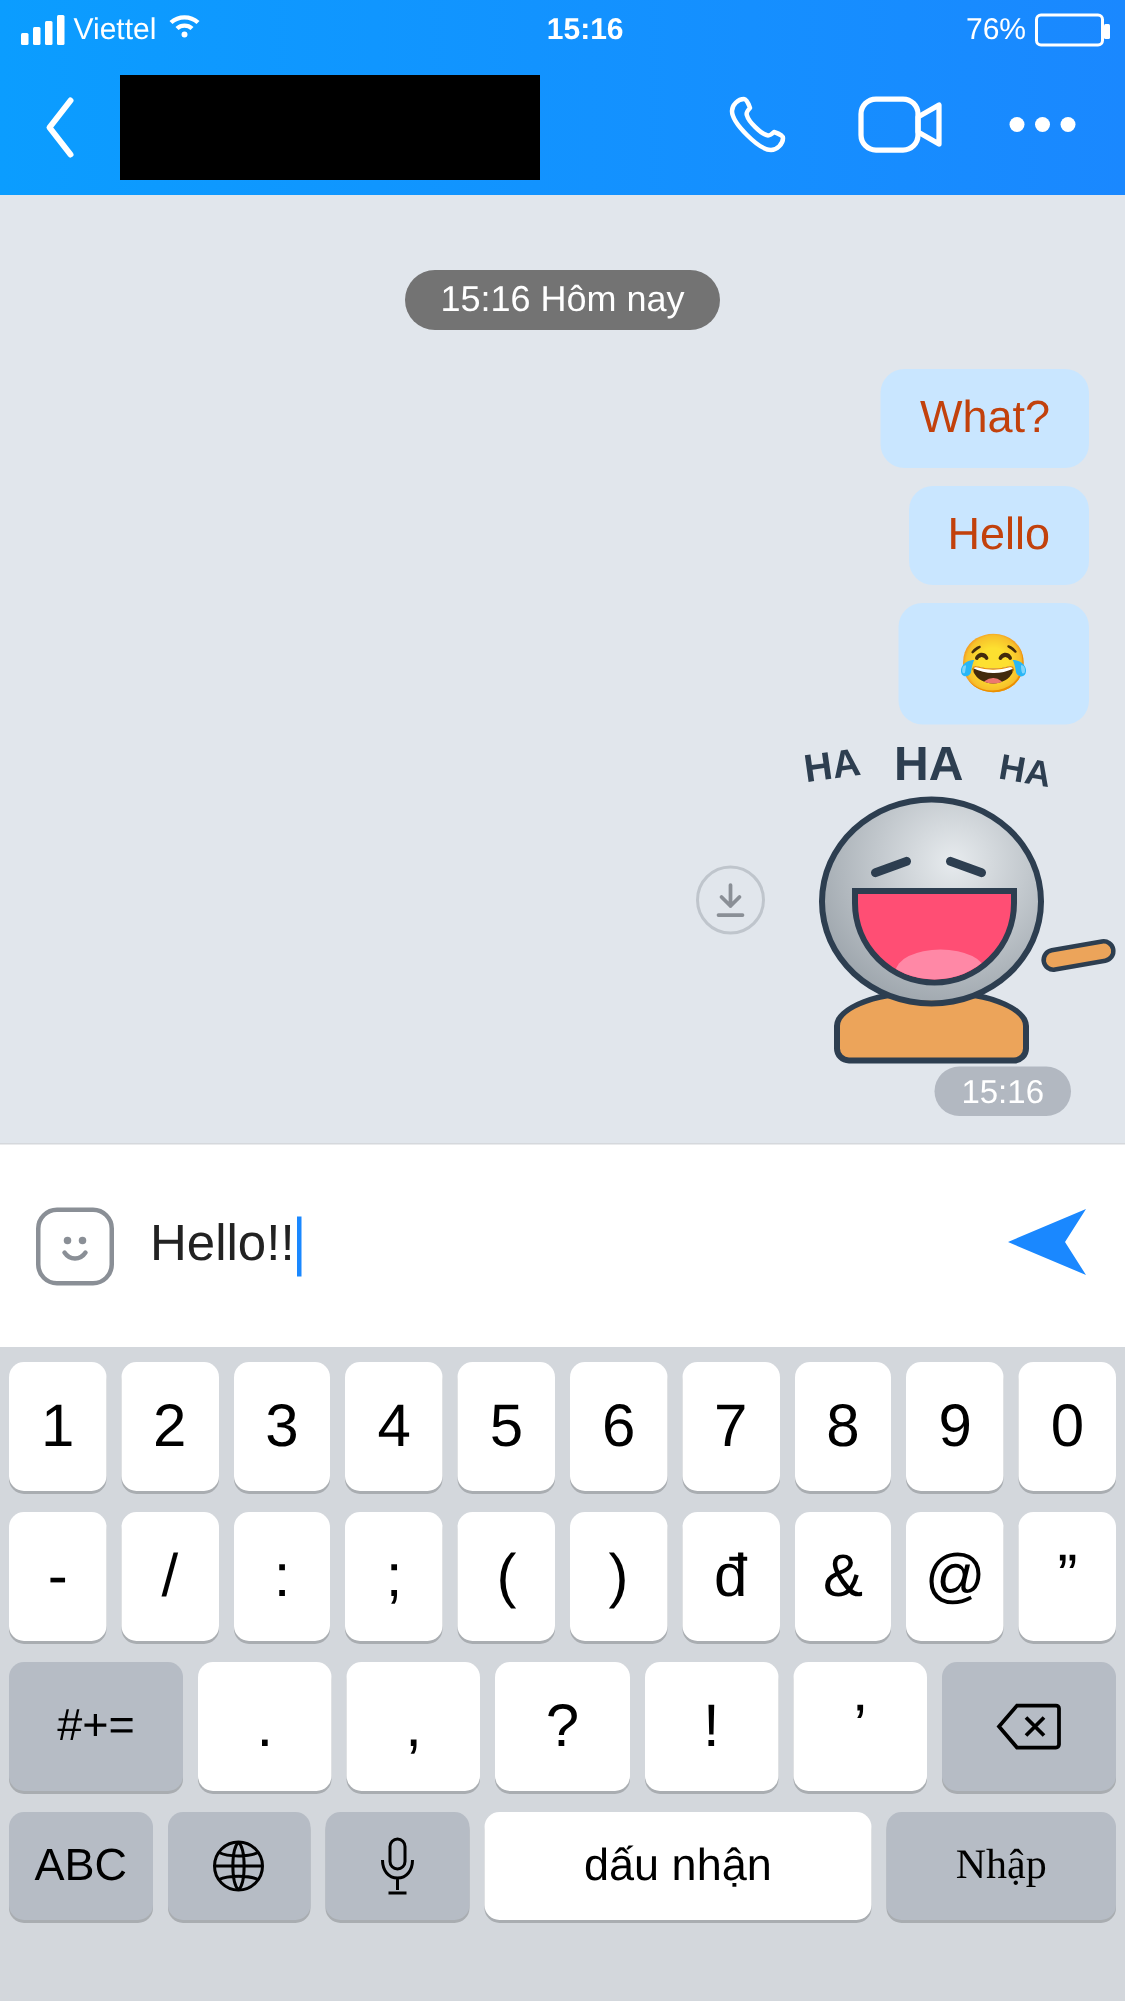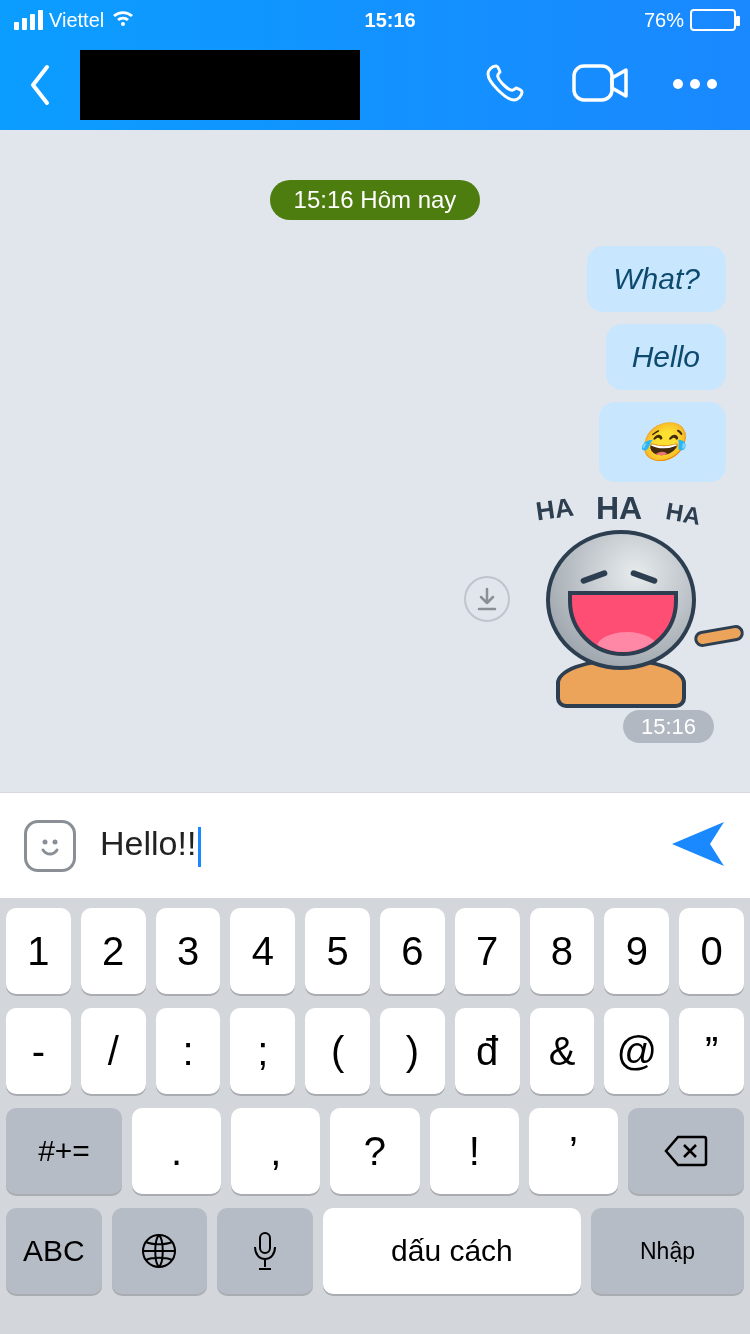--- a/index.html
+++ b/index.html
@@ -10,57 +10,57 @@
   .status-center { flex: 1; text-align: center; font-weight: 600; }
   .status-right { display: flex; gap: 6px; }
 
   .nav-bar { height: 90px; background: linear-gradient(to right, #0b9dff, #1a88ff); display: flex; align-items: center; padding: 0 10px; }
   .nav-back { width: 60px; color: #fff; display:flex; justify-content:center; }
   .nav-title { width: 280px; height: 70px; background: #000; margin-left: 10px; }
   .nav-actions { flex: 1; display: flex; justify-content: flex-end; gap: 40px; padding-right: 20px; align-items:center; }
   .nav-icon { color: #fff; }
 
   .chat-area { position: absolute; top: 130px; left: 0; right: 0; bottom: 552px; background: #e1e6ec; overflow: hidden; }
-  .timestamp-pill { background: #4d7c0f; color: #fff; font-size: 24px; padding: 6px 24px; border-radius: 24px; display: inline-block; margin: 50px auto 20px; }
+  .timestamp-pill { background: #737373; color: #fff; font-size: 24px; padding: 6px 24px; border-radius: 24px; display: inline-block; margin: 50px auto 20px; }
   .pill-wrap { text-align: center; }
 
   .msg-row { display: flex; justify-content: flex-end; padding: 6px 24px; }
-  .bubble { background: #c9e6ff; color: #0c4a6e; font-size: 30px; padding: 16px 26px; border-radius: 16px; max-width: 500px; font-style: italic; }
+  .bubble { background: #c9e6ff; color: #c2410c; font-size: 30px; padding: 16px 26px; border-radius: 16px; max-width: 500px; }
   .bubble.emoji { font-size: 38px; padding: 18px 40px; }
 
   .sticker-row { display:flex; justify-content:flex-end; align-items:center; padding:6px 24px; gap:16px; }
   .download-circ { width:46px; height:46px; border:2px solid #bfc5cc; border-radius:50%; display:flex; align-items:center; justify-content:center; color:#8a8f96; }
 
   .sticker { width:200px; height:210px; position:relative; }
   .ha { position:absolute; font-family: Arial Black, Arial, sans-serif; font-weight:900; color:#2d3e50; }
   .head { position:absolute; width:150px; height:140px; background:radial-gradient(circle at 60% 30%, #e7ebee, #8b949c); border-radius:50%; border:4px solid #2d3e50; bottom:34px; left:20px; }
   .mouth { position:absolute; width:110px; height:65px; background:#ff4e74; border:4px solid #2d3e50; border-radius:0 0 80px 80px; bottom:10px; left:18px; overflow:hidden;}
   .tongue { position:absolute; width:60px; height:30px; background:#ff88a6; border-radius:50%; bottom:-10px; left:25px;}
   .body-c { position:absolute; width:130px; height:50px; background:#eca45a; border:4px solid #2d3e50; border-radius:50% 50% 10px 10px; bottom:-4px; left:30px;}
   .arm { position:absolute; width:50px; height:16px; background:#eca45a; border:3px solid #2d3e50; border-radius:10px; bottom:60px; right:-18px; transform:rotate(-10deg);}
   .eye { position:absolute; width:28px; height:6px; background:#2d3e50; border-radius:3px; top:40px; transform:rotate(-20deg);}
 
   .time-small { text-align:right; padding:4px 36px; }
   .time-small span { background:#b2b8c1; color:#fff; font-size:22px; padding:4px 18px; border-radius:18px; }
   .status-pill-row { text-align:right; padding:4px 24px; }
   .status-pill { background:#c8ced6; color:#fff; font-size:22px; padding:4px 14px; border-radius:16px; display:inline-flex; align-items:center; gap:6px;}
 
-  .input-bar { position:absolute; left:0; right:0; bottom:436px; height:106px; background:#fff; border-top:1px solid #d5d8dc; display:flex; align-items:center; padding:0 24px; gap:24px; }
+  .input-bar { position:absolute; left:0; right:0; bottom:436px; height:136px; background:#fff; border-top:1px solid #d5d8dc; display:flex; align-items:center; padding:0 24px; gap:24px; }
   .input-text { flex:1; font-size:34px; color:#222; position:relative; }
   .cursor { display:inline-block; width:3px; height:40px; background:#1a88ff; vertical-align:middle; margin-left:2px; }
   .sticker-btn { width:52px; height:52px; border:3px solid #8a8f96; border-radius:14px; display:flex; align-items:center; justify-content:center; color:#8a8f96; }
 
   .keyboard { position:absolute; left:0; right:0; bottom:0; height:436px; background:#d3d7dc; padding:10px 6px 6px; }
   .kb-row { display:flex; gap:10px; margin-bottom:14px; justify-content:center; }
   .key { background:#fff; border-radius:10px; box-shadow:0 2px 0 #a9adb1; height:86px; display:flex; align-items:center; justify-content:center; font-size:40px; color:#000; flex:1; }
   .key.fn { background:#b6bcc5; }
   .key.space { flex:2.7; font-size:30px; }
   .key.abc { font-size:30px; }
-  .key.enter { font-size:23px; }
-  .row-bottom .key { height:86px; }
+  .key.enter { font-size:28px;font-family:Liberation Serif, serif; }
+  .row-bottom .key { height:72px; }
 
   .signal-bars { display:inline-flex; align-items:flex-end; gap:3px; }
   .signal-bars span { width:5px; background:#fff; border-radius:1px; }
   .battery { width:46px; height:22px; border:2px solid #fff; border-radius:4px; position:relative; }
   .battery::after { content:""; position:absolute; right:-6px; top:5px; width:4px; height:10px; background:#fff; border-radius:1px; }
   .battery-fill { height:100%; background:#fff; border-radius:2px; }
 </style>
 </head>
 <body>
 
@@ -219,16 +219,16 @@
           <circle cx="19" cy="19" r="16" stroke="#000" stroke-width="2" fill="none"></circle>
           <path d="M3 19h32M19 3c5 5 5 27 0 32M19 3c-5 5-5 27 0 32M6 10c6 3 20 3 26 0M6 28c6-3 20-3 26 0" stroke="#000" stroke-width="2" fill="none"></path>
         </svg>
     </div>
     <div class="key fn" style="flex:1">
       <svg width="26" height="40" viewBox="0 0 26 40">
           <rect x="8" y="2" width="10" height="20" rx="5" stroke="#000" stroke-width="2" fill="none"></rect>
           <path d="M3 16c0 7 4 12 10 12s10-5 10-12M13 28v8M7 38h12" stroke="#000" stroke-width="2" fill="none"></path>
         </svg>
     </div>
-    <div class="key space">dấu cách</div>
+    <div class="key space">dấu nhận</div>
     <div class="key fn enter" style="flex:1.6">Nhập</div>
   </div>
 </div>
 
 </body></html>

